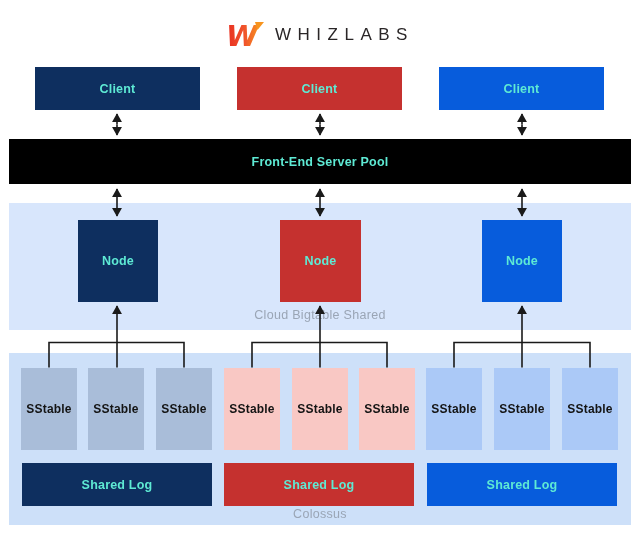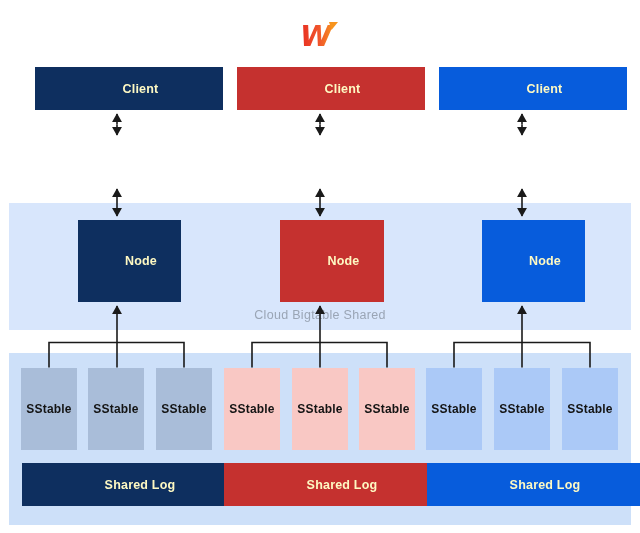--- a/index.html
+++ b/index.html
@@ -6,21 +6,21 @@
   .stage{position:relative;width:640px;height:533px;background:#ffffff;overflow:hidden;
          font-family:"Liberation Sans",sans-serif;}
   
   .logo{position:absolute;top:16px;left:0;width:640px;height:38px;
         display:flex;align-items:center;justify-content:center;gap:9px;}
   .logo-mark{width:40px;height:32px;flex:0 0 auto;}
   .logo-word{font-size:17px;font-weight:500;letter-spacing:6.5px;color:#2a2627;}
   
   .box{position:absolute;display:flex;align-items:center;justify-content:center;
        text-align:center;font-weight:bold;}
-  .box.white-text{color:#fef9c3;font-size:12.5px;letter-spacing:.2px;padding-left:23px;}
+  .box.white-text{color:#5eead4;font-size:12.5px;letter-spacing:.2px;}
   .box.dark-text{color:#141414;font-size:12px;letter-spacing:.2px;}
   
   .client{top:67px;width:165px;height:43px;}
   .c1{left:35px;} .c2{left:237px;} .c3{left:439px;}
   .front-bar{left:9px;top:139px;width:622px;height:45px;font-size:12.5px;}
   .region{position:absolute;left:9px;width:622px;}
   .region-cluster{top:203px;height:127px;}
   .region-colossus{top:353px;height:172px;}
   .region-label{position:absolute;left:0;width:640px;text-align:center;
                 font-size:12.5px;color:#9aa5b5;letter-spacing:.3px;}
@@ -46,26 +46,28 @@
       <defs>
         <linearGradient id="wg" x1="0" y1="0" x2="1" y2="0">
           <stop offset="0" stop-color="#e82e21"></stop>
           <stop offset="0.55" stop-color="#f0542c"></stop>
           <stop offset="1" stop-color="#f7941e"></stop>
         </linearGradient>
       </defs>
       <text x="0" y="27" font-family="DejaVu Sans, sans-serif" font-style="italic" font-weight="bold" font-size="29" fill="url(#wg)">W</text>
       <path d="M29 3 L38 3 L31.5 11 Z" fill="#f7941e"></path>
     </svg>
+    <span class="logo-word">WHIZLABS</span>
   </div>
 
   <div class="region region-cluster" style="background-color: rgb(216, 230, 252);"></div>
   <div class="region region-colossus" style="background-color: rgb(205, 224, 249);"></div>
 
   <div class="region-label cluster-label">Cloud Bigtable Shared</div>
+  <div class="region-label colossus-label">Colossus</div>
 
   <svg class="wires" viewBox="0 0 640 533">
     <defs>
       <marker id="ah" viewBox="0 0 8 8" refX="6.5" refY="4" markerWidth="6.5" markerHeight="6.5" orient="auto">
         <path d="M0,0 L7,4 L0,8 Z" fill="#1a1a1a"></path>
       </marker>
     </defs>
     <g stroke="#1a1a1a" stroke-width="1.6" fill="none">
 
       <path d="M117 124.5 V114" marker-end="url(#ah)"></path>
@@ -88,20 +90,21 @@
       <path d="M320 367.5 V306" marker-end="url(#ah)"></path>
       <path d="M454 367.5 V342.5 H590 V367.5"></path>
       <path d="M522 367.5 V306" marker-end="url(#ah)"></path>
     </g>
   </svg>
 
   <div class="box white-text client c1" style="background-color: rgb(14, 47, 95);">Client</div>
   <div class="box white-text client c2" style="background-color: rgb(197, 49, 47);">Client</div>
   <div class="box white-text client c3" style="background-color: rgb(7, 92, 220);">Client</div>
 
+  <div class="box white-text front-bar" style="background-color: rgb(0, 0, 0);">Front-End Server Pool</div>
 
   <div class="box white-text node n1" style="background-color: rgb(14, 47, 95);">Node</div>
   <div class="box white-text node n2" style="background-color: rgb(197, 49, 47);">Node</div>
   <div class="box white-text node n3" style="background-color: rgb(7, 92, 220);">Node</div>
 
   <div class="box dark-text sstable s1" style="background-color: rgb(169, 189, 217);">SStable</div>
   <div class="box dark-text sstable s2" style="background-color: rgb(169, 189, 217);">SStable</div>
   <div class="box dark-text sstable s3" style="background-color: rgb(169, 189, 217);">SStable</div>
   <div class="box dark-text sstable s4" style="background-color: rgb(249, 200, 196);">SStable</div>
   <div class="box dark-text sstable s5" style="background-color: rgb(249, 200, 196);">SStable</div>

